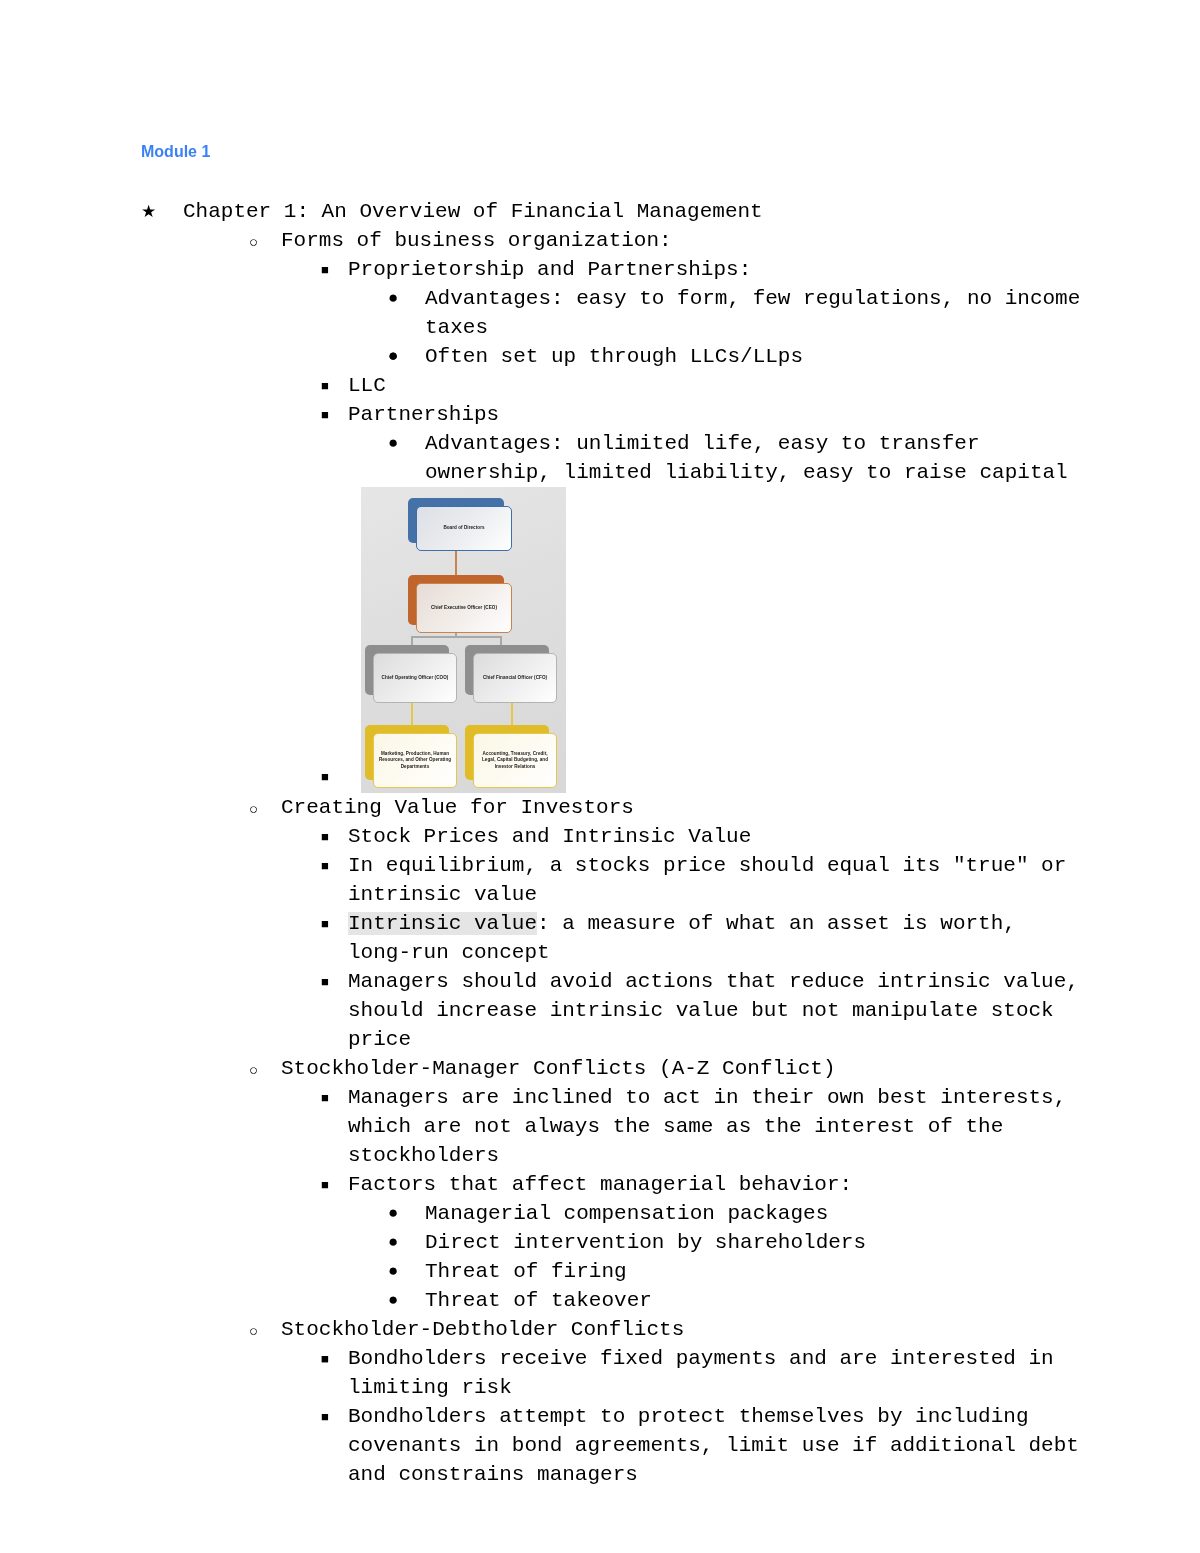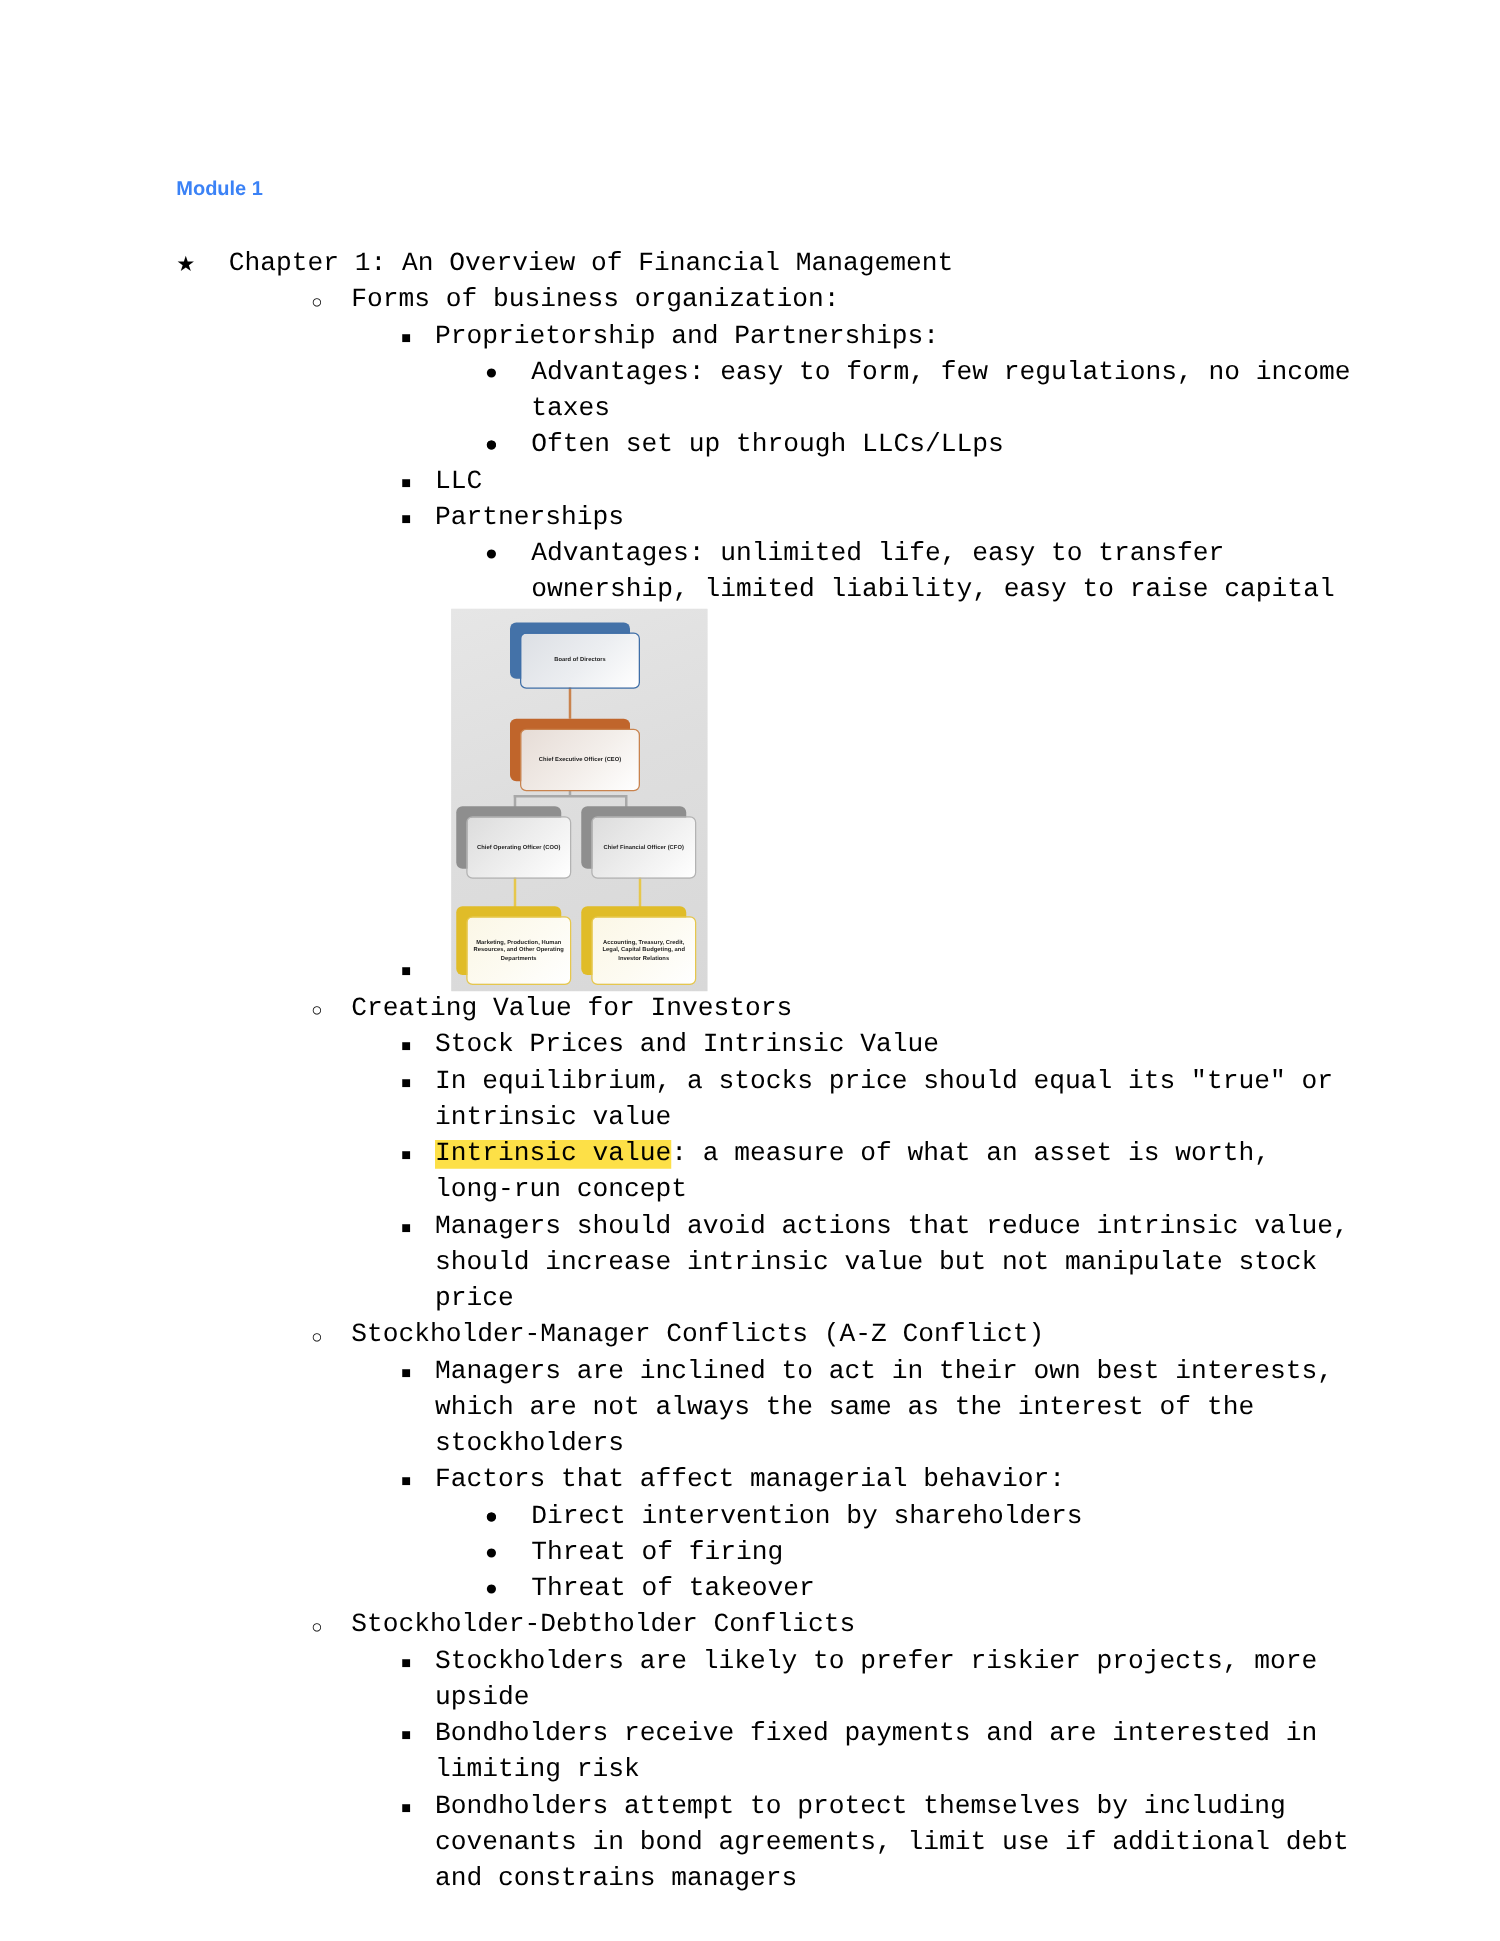--- a/index.html
+++ b/index.html
@@ -71,21 +71,21 @@
 
   
   .lvl3 { padding-left: 207px; }
   .lvl3 > .bullet { left: 180px; font-size: 13px; top: 0px; }
 
   
   .lvl4 { padding-left: 284px; }
   .lvl4 > .bullet { left: 247px; font-size: 17px; top: -1px; }
 
   .hl {
-    background: #fde047;
+    background: #e5e5e5;
     margin-top: 16px;
   }
 
   
   .orgchart-wrap {
     position: relative;
     padding-left: 207px;
     margin: 0;
   }
   .orgchart-wrap > .bullet {
@@ -340,20 +340,21 @@
       <span class="txt">Managers are inclined to act in their own best interests, which are not always the same as the interest of the stockholders</span>
     </div>
 
     <div class="li lvl3">
       <span class="bullet">■</span>
       <span class="txt">Factors that affect managerial behavior:</span>
     </div>
 
     <div class="li lvl4">
       <span class="bullet">●</span>
+      <span class="txt">Managerial compensation packages</span>
     </div>
     <div class="li lvl4">
       <span class="bullet">●</span>
       <span class="txt">Direct intervention by shareholders</span>
     </div>
     <div class="li lvl4">
       <span class="bullet">●</span>
       <span class="txt">Threat of firing</span>
     </div>
     <div class="li lvl4">
@@ -361,21 +362,20 @@
       <span class="txt">Threat of takeover</span>
     </div>
 
     <div class="li lvl2">
       <span class="bullet">○</span>
       <span class="txt">Stockholder-Debtholder Conflicts</span>
     </div>
 
     <div class="li lvl3">
       <span class="bullet">■</span>
-      <span class="txt">Stockholders are likely to prefer riskier projects, more upside</span>
     </div>
     <div class="li lvl3">
       <span class="bullet">■</span>
       <span class="txt">Bondholders receive fixed payments and are interested in limiting risk</span>
     </div>
     <div class="li lvl3">
       <span class="bullet">■</span>
       <span class="txt">Bondholders attempt to protect themselves by including covenants in bond agreements, limit use if additional debt and constrains managers</span>
     </div>
 

